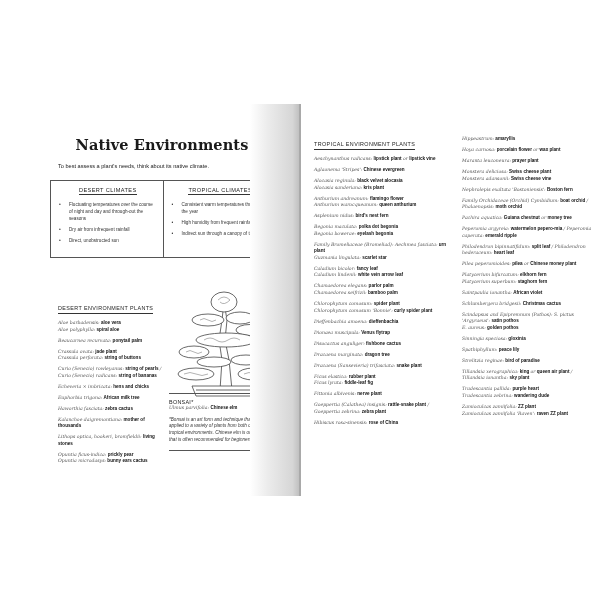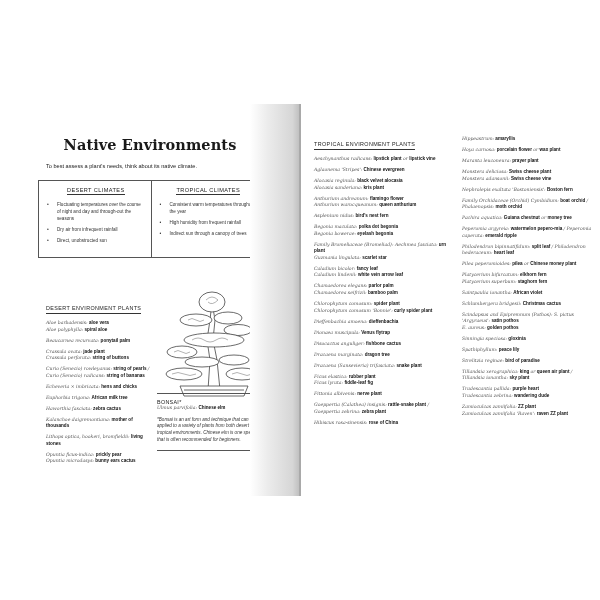--- a/index.html
+++ b/index.html
@@ -1,19 +1,19 @@
 <!DOCTYPE html>
 <html><head>
 <meta charset="utf-8">
 <style>
   html, body { margin:0; padding:0; }
   body { width:600px; height:600px; background:#ffffff; position:relative; overflow:hidden;
          font-family:"Liberation Sans", sans-serif; color:#1a1a1a; }
   .page { position:absolute; top:0; height:600px; background:#fff; }
-  .left-page { left:0; width:288px; }
+  .left-page { left:12px; width:288px; }
   .right-page { left:300px; width:300px; }
   .spine { position:absolute; left:250px; top:104px; width:50px; height:392px;
            background:linear-gradient(to right, #ffffff 0%, #ececec 35%, #d6d6d6 85%, #bdbdbd 100%); }
   .spine-edge { position:absolute; left:299px; top:104px; width:2px; height:392px; background:#a9a9a9; }
 
   .title { position:absolute; left:0; width:300px; top:136px; text-align:center;
            font-family:"DejaVu Serif", serif; font-weight:bold; font-size:14.5px; letter-spacing:0.1px; }
   .intro { position:absolute; left:46px; top:163px; font-size:5.6px; }
 
   .climate-box { position:absolute; left:38px; top:180px; width:224px; height:76px;

